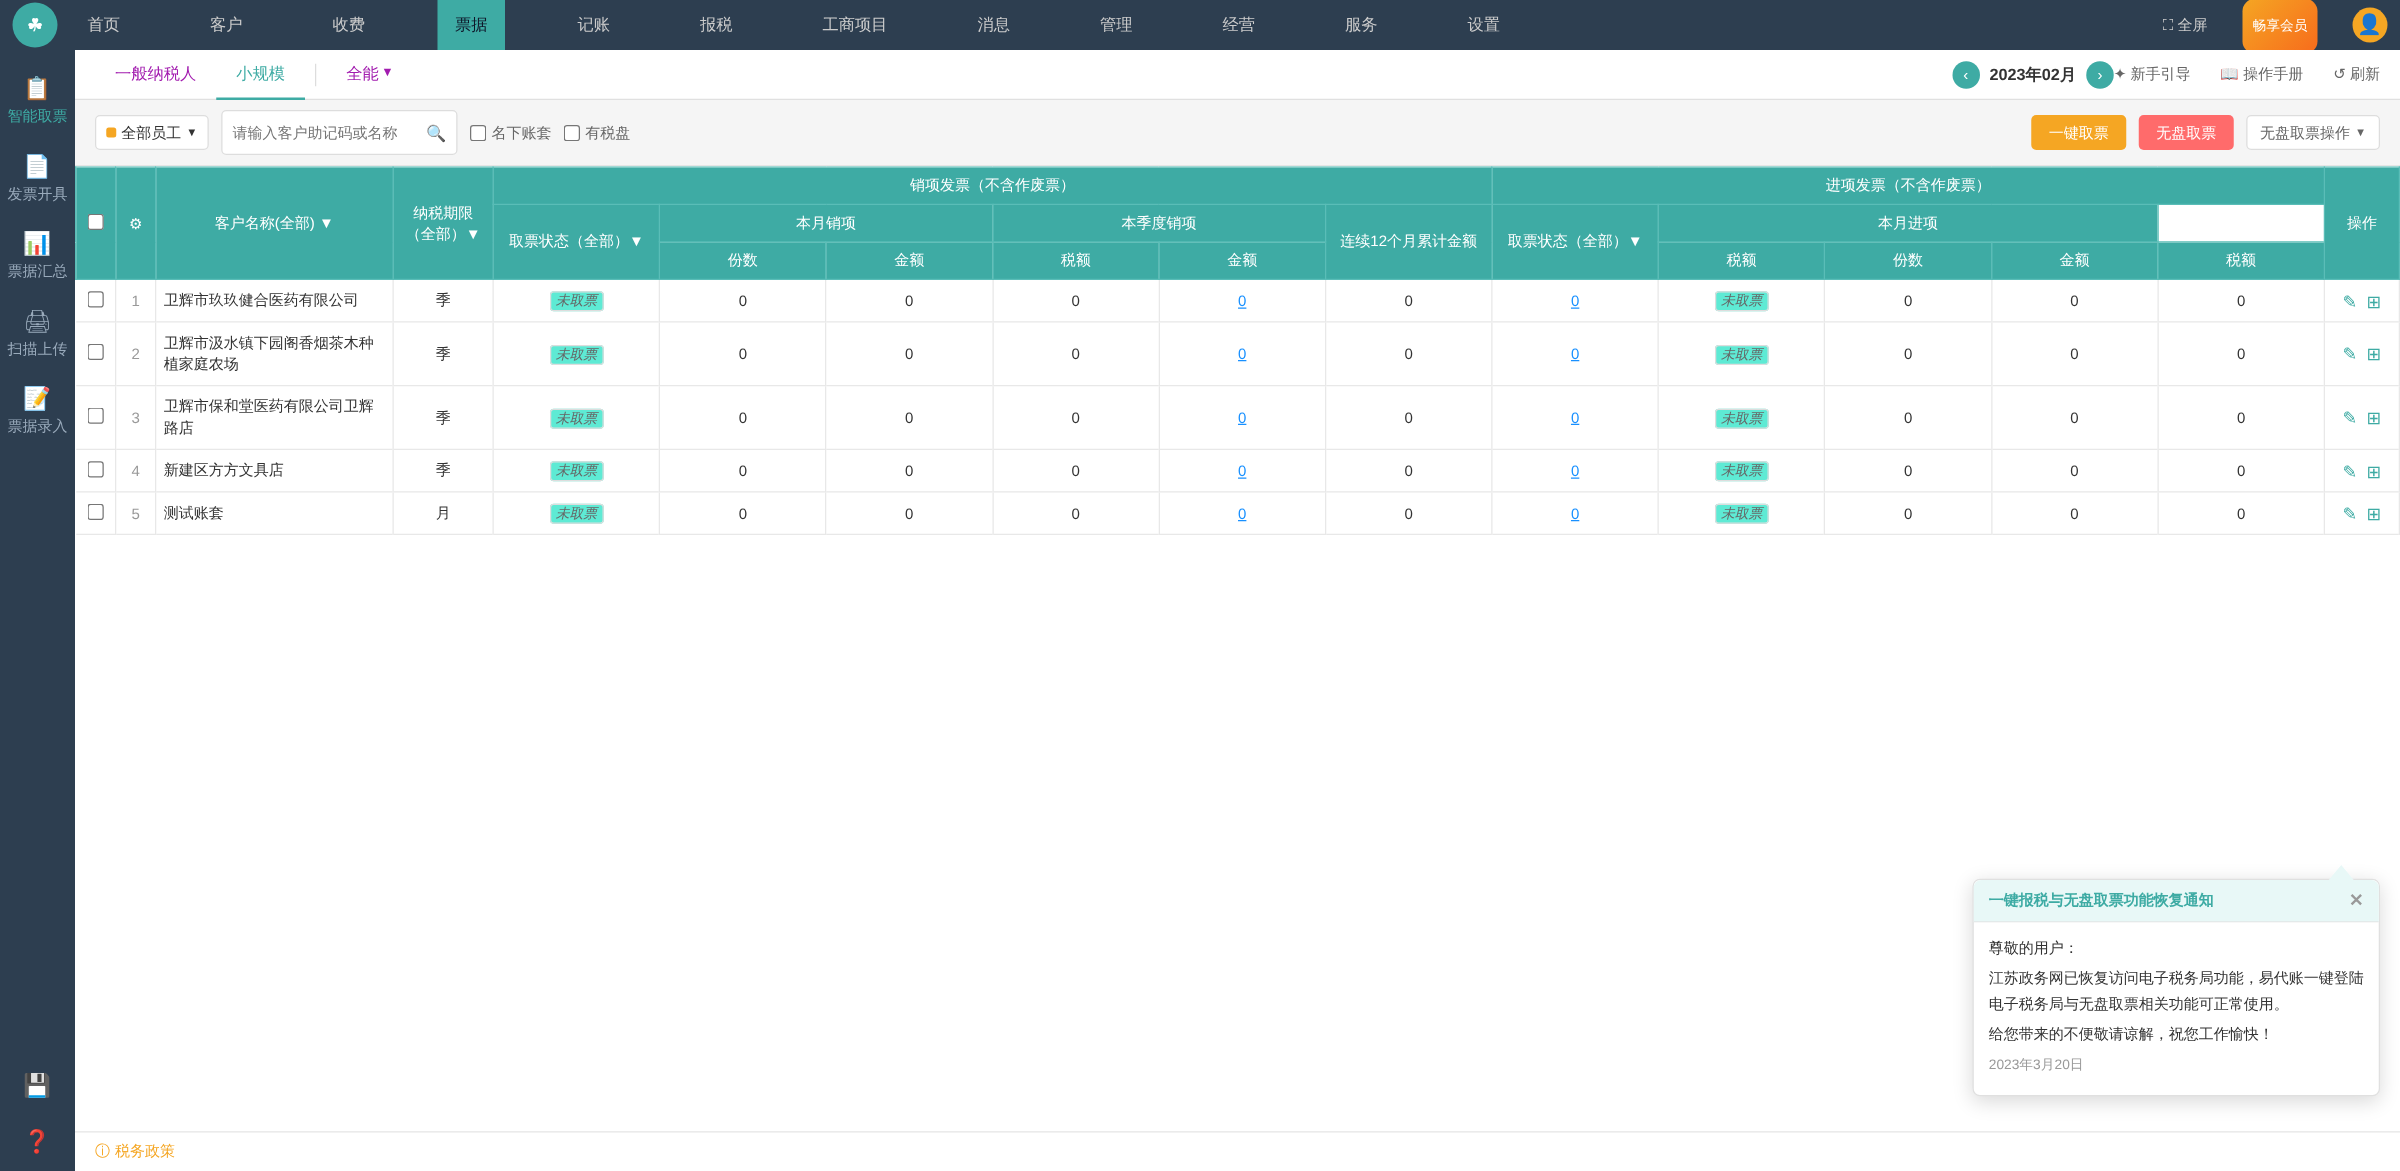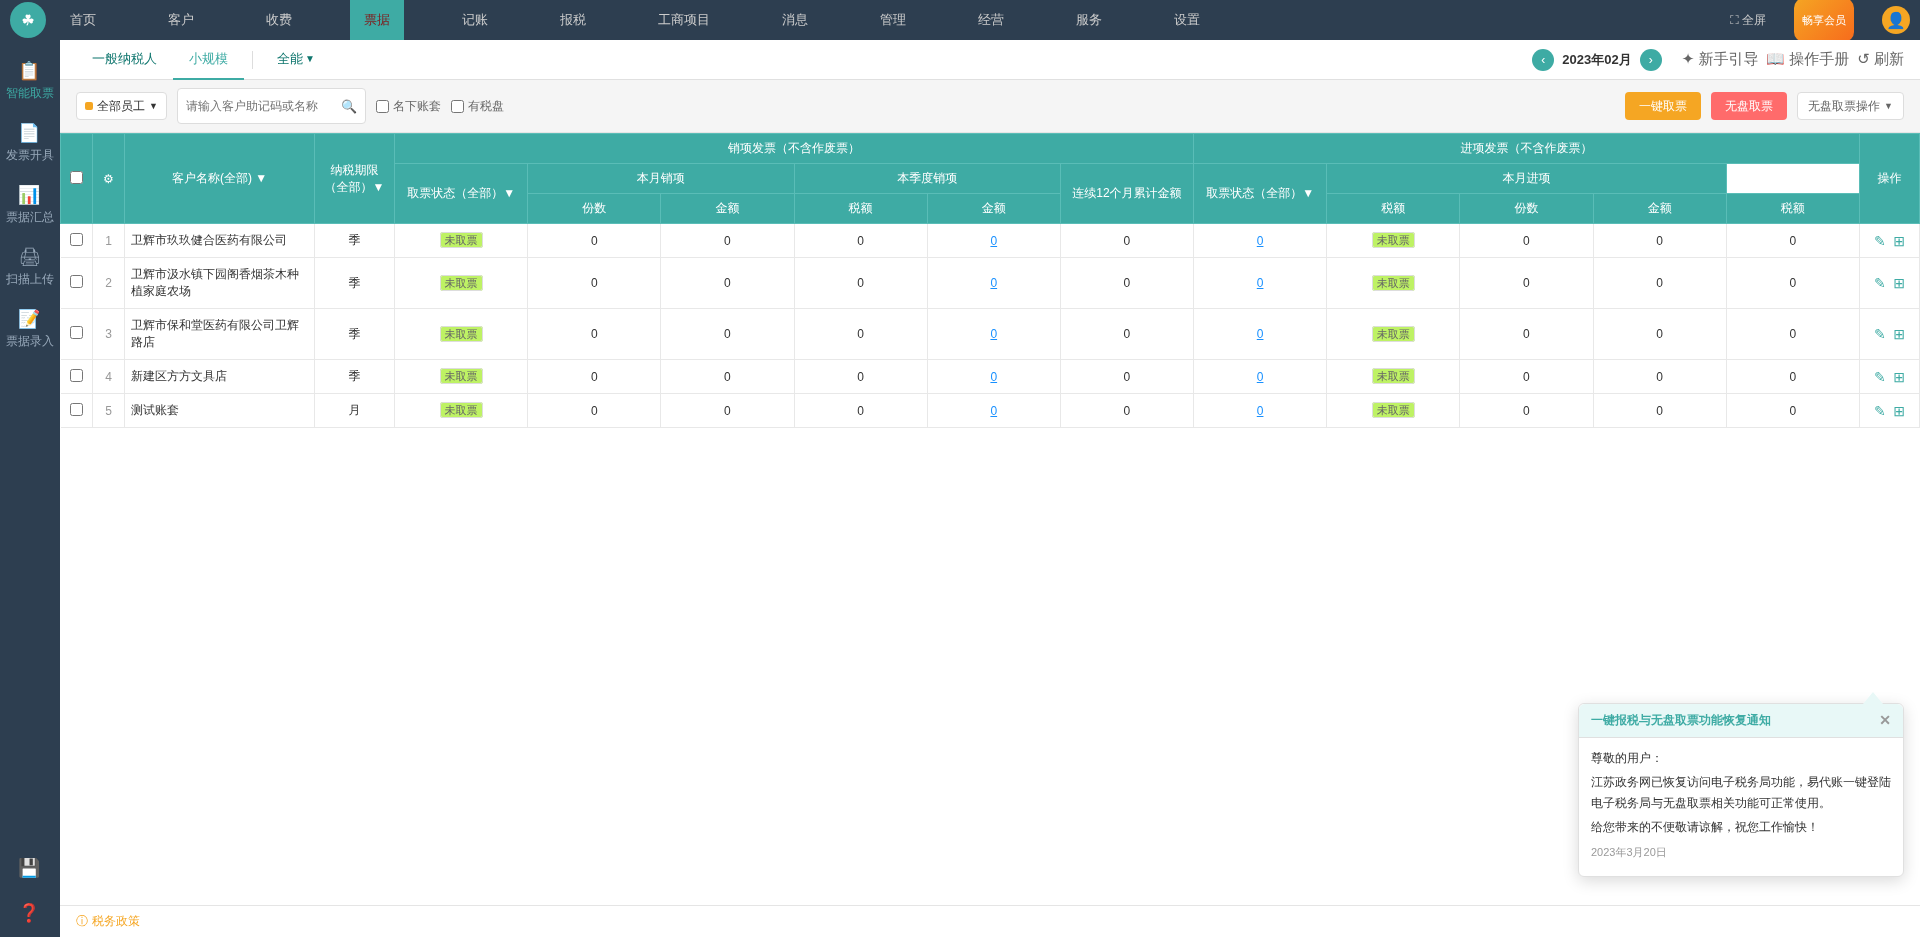--- a/index.html
+++ b/index.html
@@ -22,21 +22,21 @@
       margin-right: 10px; flex-shrink: 0;
     }
     .top-nav-items {
       display: flex; align-items: center; flex: 1; gap: 44px;
     }
     .top-nav-item {
       color: #ccc; padding: 0 14px; height: 40px;
       display: flex; align-items: center; cursor: pointer; font-size: 13px;
     }
     .top-nav-item.active {
-      background: #3eaba4; color: #7f1d1d;
+      background: #3eaba4; color: #0f172a;
     }
     .top-nav-right {
       display: flex; align-items: center; gap: 28px; color: #ccc; font-size: 12px;
     }
     .top-nav-right span { cursor: pointer; }
     .vip-badge {
       background: linear-gradient(135deg, #f5a623, #f76b1c);
       color: white; padding: 16px 8px; border-radius: 10px; font-size: 11px;
     }
     .avatar-circle {
@@ -69,40 +69,40 @@
       flex: 1; display: flex; flex-direction: column; overflow: hidden;
     }
 
     
     .sub-nav {
       background: #fff; border-bottom: 1px solid #e0e0e0;
       display: flex; align-items: center; padding: 0 16px; height: 40px;
     }
     .sub-nav-tab {
       padding: 0 16px; height: 40px; display: flex; align-items: center;
-      cursor: pointer; color: #0f766e; font-size: 13px; border-bottom: 2px solid transparent;
+      cursor: pointer; color: #a21caf; font-size: 13px; border-bottom: 2px solid transparent;
     }
     .sub-nav-tab.active { color: #3eaba4; border-bottom: 2px solid #3eaba4; }
     .sub-nav-divider { height: 18px; width: 1px; background: #ddd; margin: 0 8px; }
 
     
     .period-nav {
       display: flex; align-items: center; margin-left: auto; gap: 8px;
     }
     .period-btn {
       width: 22px; height: 22px; border-radius: 50%; background: #3eaba4;
       color: white; display: flex; align-items: center; justify-content: center;
       cursor: pointer; font-size: 12px; border: none;
     }
     .period-text { color: #333; font-size: 13px; font-weight: bold; }
 
     
     .sub-nav-actions {
-      display: flex; align-items: center; gap: 8px; margin-left: 20px;
-      font-size: 15px; color: #666;
+      display: flex; align-items: center; gap: 24px; 
+      font-size: 12px; color: #666;
     }
     .sub-nav-actions span { cursor: pointer; }
 
     
     .toolbar {
       background: #f5f5f5; padding: 8px 16px;
       display: flex; align-items: center; gap: 10px; border-bottom: 1px solid #e5e5e5;
     }
     .filter-select {
       display: flex; align-items: center; border: 1px solid #ddd;
@@ -161,22 +161,22 @@
       font-weight: normal;
     }
     tbody tr { border-bottom: 1px solid #e8e8e8; }
     tbody td {
       padding: 8px 6px; text-align: center; font-size: 12px;
       border-right: 1px solid #e8e8e8; color: #333;
     }
     tbody td.left { text-align: left; }
     .row-link { color: #1890ff; text-decoration: underline; cursor: pointer; }
     .status-badge {
-      background: #bef264; border: 1px solid #ddd;
-      border-radius: 3px; padding: 1px 4px; font-size: 11px; color: #666;
+      background: #5eead4; border: 1px solid #ddd;
+      border-radius: 3px; padding: 1px 4px; font-size: 11px; color: #666; font-style: italic;
     }
     .action-icon { color: #3eaba4; cursor: pointer; margin: 0 2px; font-size: 14px; }
 
     
     .notification-popup {
       position: fixed; right: 16px; bottom: 80px;
       width: 300px; background: #fff;
       border: 1px solid #e0e0e0; border-radius: 6px;
       box-shadow: 0 4px 16px rgba(0,0,0,0.15);
       font-size: 12px; color: #333;

